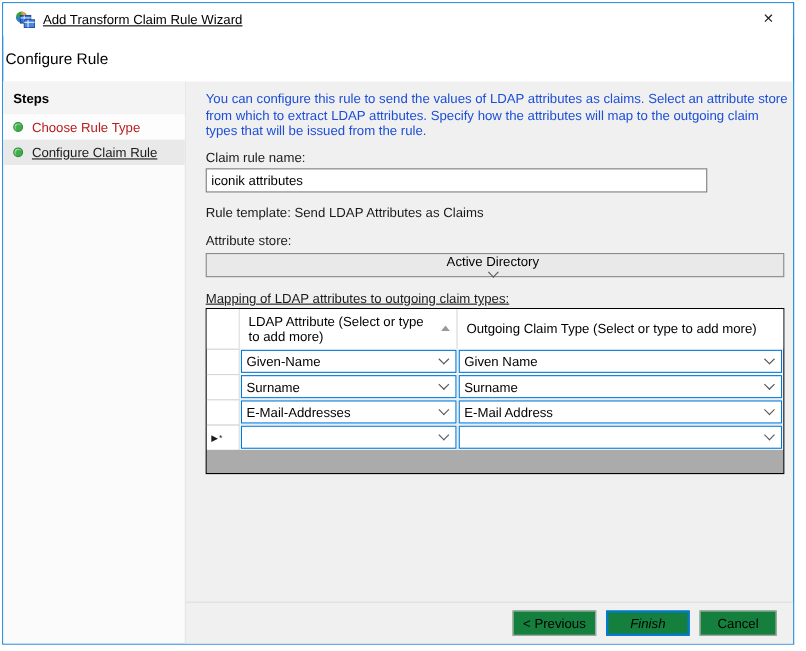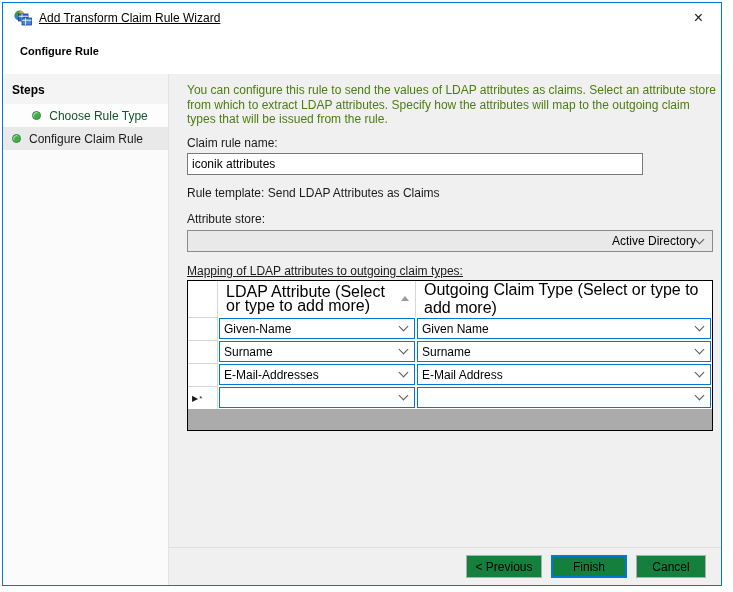--- a/index.html
+++ b/index.html
@@ -12,56 +12,56 @@
 
   
   .titlebar { height:30px; display:flex; align-items:center; padding-left:11px; background:#fff;text-decoration:underline; }
   .app-icon { width:18px; height:16px; margin-right:7px; flex:0 0 auto; }
   .title-text { font-size:12px; color:#000; }
   .close-btn { position:absolute; right:0; top:0; width:45px; height:30px;
     display:flex; align-items:center; justify-content:center; cursor:default;
     font-size:16px; line-height:1; color:#1a1a1a; }
 
   
-  .heading { position:absolute; left:17px; top:42px; font-size:11px; font-weight:bold; }
+  .heading { position:absolute; left:2px; top:42px; font-size:14px; font-weight:normal; }
 
   
   .wiz-body { position:absolute; top:71px; left:0; right:0; bottom:0; display:flex; }
 
   .sidebar { width:166px; background:#fbfbfb; border-right:1px solid #e3e3e3; }
   .steps-header { font-weight:bold; padding:9px 10px 7px 9px; background:#f4f4f4; }
   .step { height:23px; display:flex; align-items:center; padding-left:9px; gap:8px; }
-  .step-choose { background:#fdfdfd; color:#14532d;justify-content:center; }
-  .step-configure { background:#e9e9e9; color:#1a1a1a; }
+  .step-choose { background:#fdfdfd; color:#b91c1c; }
+  .step-configure { background:#e9e9e9; color:#1a1a1a;text-decoration:underline; }
   .dot { width:9px; height:9px; border-radius:50%; background:#3fae49;
     border:1px solid #2f8c39; box-shadow:inset 1px 1px 1px rgba(255,255,255,.6); flex:0 0 auto; }
 
   .content { flex:1; background:#f0f0f0; position:relative; }
 
-  .desc { position:absolute; left:18px; top:9px; width:534px; line-height:14.5px; color:#4d7c0f; }
+  .desc { position:absolute; left:18px; top:9px; width:534px; line-height:14.5px; color:#1d4ed8; }
   .lbl { position:absolute; left:18px; color:#1a1a1a; }
   .lbl-claim { top:62px; }
   .txt-input { position:absolute; left:18px; top:79px; width:456px; height:22px;
     border:1px solid #7a7a7a; background:#fff; padding:0 4px;
     font-family:"Liberation Sans", sans-serif; font-size:12px; color:#000; }
   .lbl-template { top:112px; }
   .lbl-attr { top:138px; }
   .combo { position:absolute; left:18px; top:156px; width:526px; height:22px;
     background:#e9e9e9; border:1px solid #8a8a8a; display:flex; align-items:center;
-    justify-content:flex-end; padding:0 9px 0 5px; }
+    justify-content:space-between; padding:0 9px 0 5px;flex-direction:column; }
   .chev { width:7px; height:7px; border-right:1.4px solid #565656;
     border-bottom:1.4px solid #565656; transform:rotate(45deg); margin-top:-4px; flex:0 0 auto; }
   .lbl-mapping { top:190px;text-decoration:underline; }
 
   
   .dg { position:absolute; left:18px; top:206px; width:526px; height:151px;
     border:1px solid #000; background:#ababab; display:flex; flex-direction:column; }
   .dg-header { display:flex; height:36px; background:#fff; flex:0 0 auto; }
   .dg-corner { width:30px; border-right:1px solid #d6d6d6; background:#fff; }
-  .dg-h { display:flex; align-items:center; padding-left:8px; font-size:16px; background:#fff; }
+  .dg-h { display:flex; align-items:center; padding-left:8px; font-size:12px; background:#fff; }
   .dg-h1 { width:198px; border-right:1px solid #d6d6d6; position:relative; padding-right:18px; line-height:14px; }
   .dg-h2 { flex:1; }
   .sort-asc { position:absolute; right:6px; top:15px; width:0; height:0;
     border-left:4px solid transparent; border-right:4px solid transparent;
     border-bottom:5px solid #9a9a9a; }
   .dg-row { display:flex; height:23px; flex:0 0 auto; }
   .dg-rowhead { width:30px; background:#fff; border-right:1px solid #d6d6d6;
     border-top:1px solid #d6d6d6; display:flex; align-items:center; padding-left:4px;
     font-size:8px; letter-spacing:1px; color:#1a1a1a; }
   .dg-cell { flex:0 0 auto; background:#fff; padding:1px; }
@@ -72,21 +72,21 @@
   .dg-filler { flex:1 1 auto; background:#ababab; }
 
   
   .footer { position:absolute; left:0; right:0; bottom:0; height:38px;
     border-top:1px solid #dfdfdf; display:flex; align-items:center;
     justify-content:flex-end; gap:9px; padding-right:15px; background:#f0f0f0; }
   .btn { height:23px; background:#15803d; border:1px solid #adadad;
     font-family:"Liberation Sans", sans-serif; font-size:12px; color:#000;
     display:flex; align-items:center; justify-content:center; }
   .btn-prev { width:76px; }
-  .btn-finish { width:76px; border:2px solid #0078d7; }
+  .btn-finish { width:76px; border:2px solid #0078d7;font-style:italic; }
   .btn-cancel { width:70px; }
 </style>
 </head>
 <body>
 
 <div class="window">
 
   <div class="titlebar">
     <svg class="app-icon" viewBox="0 0 18 16">
       <circle cx="5.5" cy="5.5" r="5" fill="#3c9e3c"></circle>

